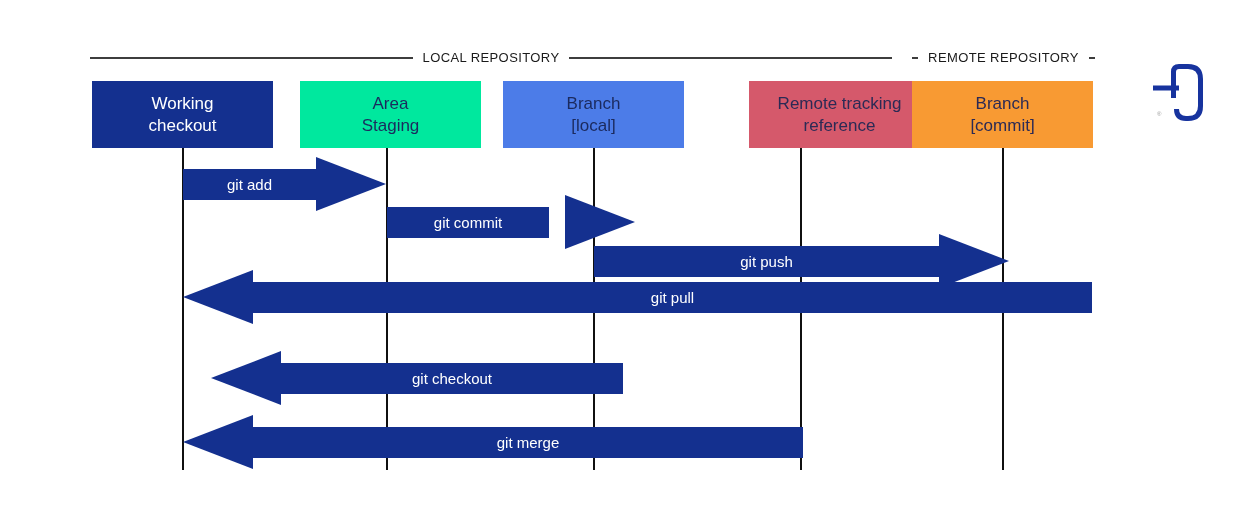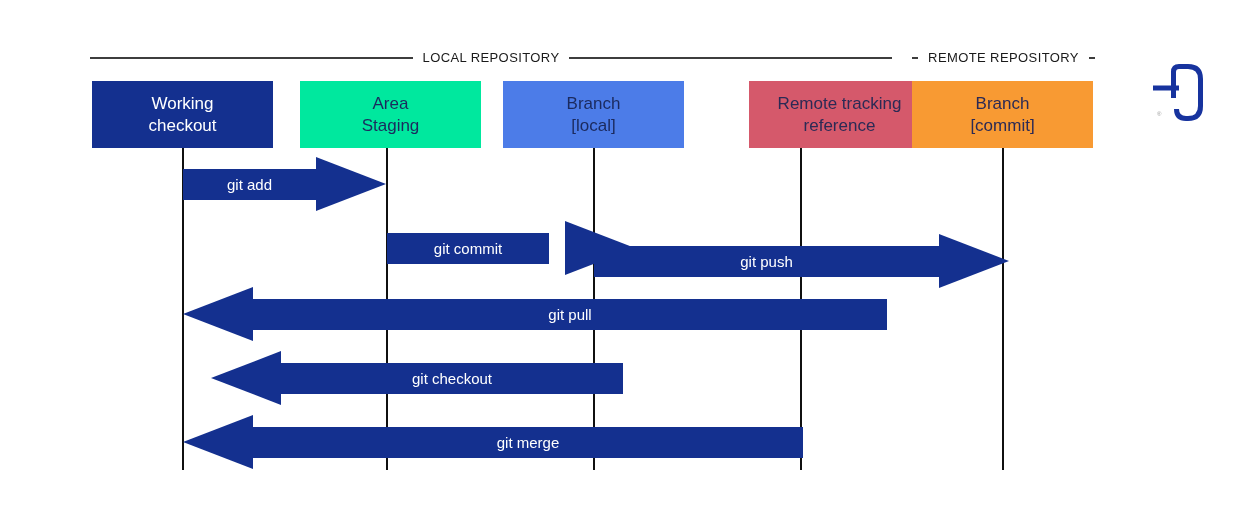--- a/index.html
+++ b/index.html
@@ -81,35 +81,35 @@
   <div class="vline" style="left:800px;"></div>
   <div class="vline" style="left:1002px;"></div>
 
   <div class="arrow" style="left:183px;top:157px;width:203px;">
     <div class="abody">
       <span class="alabel">git add</span>
     </div>
     <div class="ahead-r"></div>
   </div>
 
-  <div class="arrow" style="left:387px;top:221px;width:248px;gap:16px;">
+  <div class="arrow" style="left:387px;top:195px;width:248px;gap:16px;">
     <div class="abody">
       <span class="alabel">git commit</span>
     </div>
     <div class="ahead-r"></div>
   </div>
 
   <div class="arrow" style="left:594px;top:234px;width:415px;">
     <div class="abody">
       <span class="alabel">git push</span>
     </div>
     <div class="ahead-r"></div>
   </div>
 
-  <div class="arrow" style="left:183px;top:287px;width:704px;">
+  <div class="arrow" style="left:183px;top:270px;width:909px;">
     <div class="ahead-l"></div>
     <div class="abody">
       <span class="alabel">git pull</span>
     </div>
   </div>
 
   <div class="arrow" style="left:183px;top:351px;width:412px;padding-left:28px;">
     <div class="ahead-l"></div>
     <div class="abody">
       <span class="alabel">git checkout</span>

